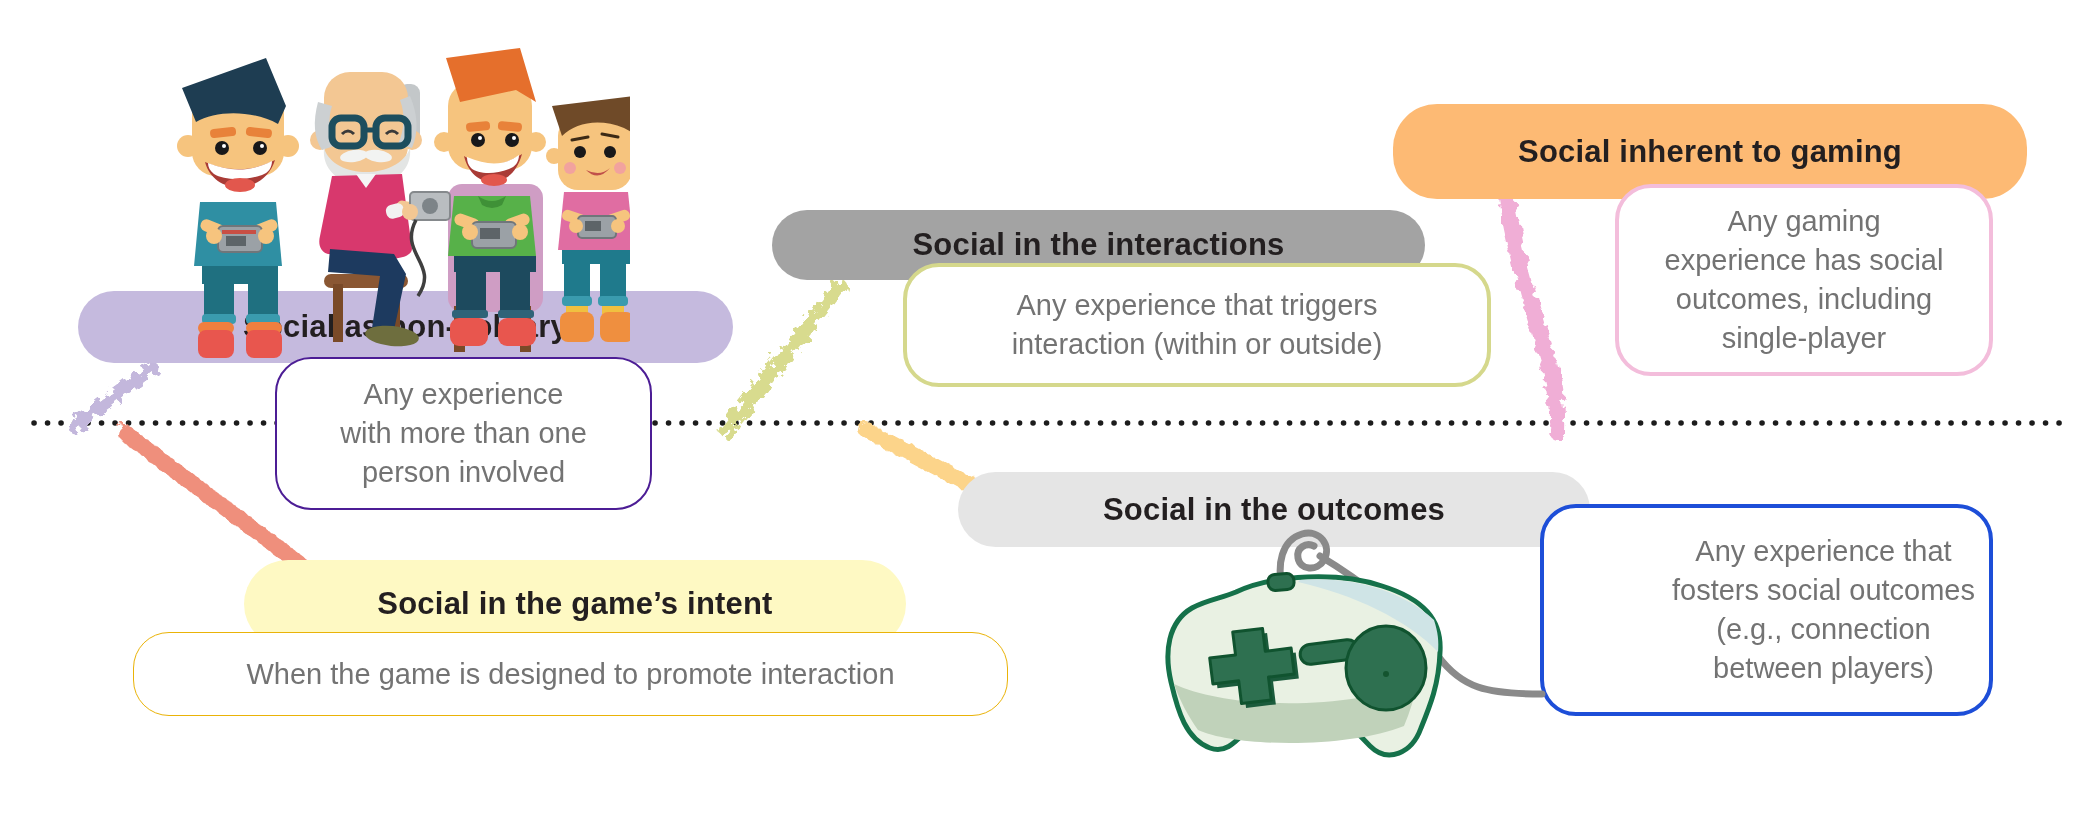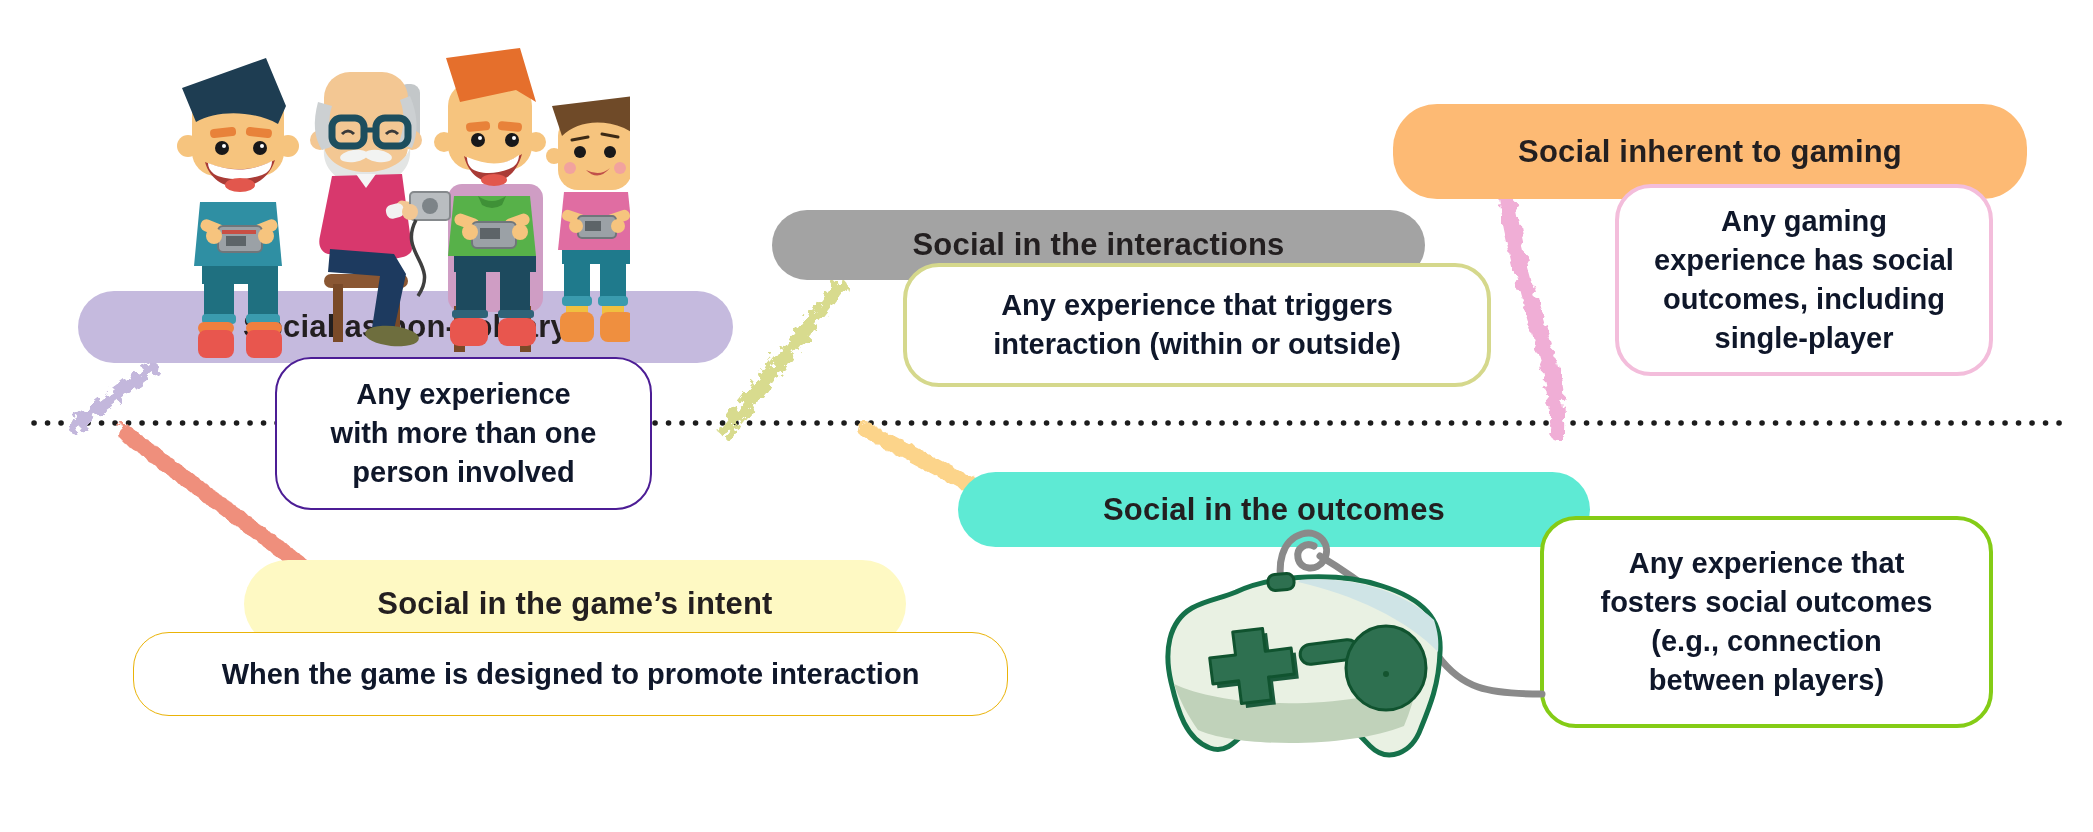--- a/index.html
+++ b/index.html
@@ -17,32 +17,31 @@
     display:flex;align-items:center;justify-content:center;
     border-radius:44px;
     font-weight:bold;font-size:31px;letter-spacing:.2px;
     color:#231f20;z-index:1;
   }
   .note{
     position:absolute;box-sizing:border-box;
     display:flex;align-items:center;justify-content:center;
     background:#ffffff;border-radius:36px;
     font-size:29px;line-height:39px;text-align:center;
-    color:#0f172a;white-space:pre-line;z-index:3;
+    color:#737373;white-space:pre-line;z-index:3;
     padding:6px 14px;
-    font-weight:bold;
   }
   .pill-1{left:78px;top:291px;width:655px;height:72px;background:#c5bade;}
   .note-1{left:275px;top:357px;width:377px;height:153px;border:2px solid #4c1d95;}
   .pill-2{left:772px;top:210px;width:653px;height:70px;background:#a3a3a3;}
   .note-2{left:903px;top:263px;width:588px;height:124px;border:4px solid #d5d88c;}
   .pill-3{left:1393px;top:104px;width:634px;height:95px;background:#fdba74;}
   .note-3{left:1615px;top:184px;width:378px;height:192px;border:4px solid #f3bddb;}
-  .pill-4{left:958px;top:472px;width:632px;height:75px;background:#5eead4;}
-  .note-4{left:1540px;top:516px;width:453px;height:212px;border:4px solid #84cc16;}
+  .pill-4{left:958px;top:472px;width:632px;height:75px;background:#e5e5e5;}
+  .note-4{left:1540px;top:504px;width:453px;height:212px;border:4px solid #1d4ed8;justify-content:flex-end;}
   .pill-5{left:244px;top:560px;width:662px;height:88px;background:#fef9c3;}
   .note-5{left:133px;top:632px;width:875px;height:84px;border:1px solid #eab308;}
   .connectors-svg{z-index:0;}
   .players-svg{position:absolute;left:148px;top:44px;z-index:2;}
   .controller-svg{position:absolute;left:1140px;top:516px;z-index:5;}
 </style>
 </head>
 <body>
 
 <div class="canvas">

